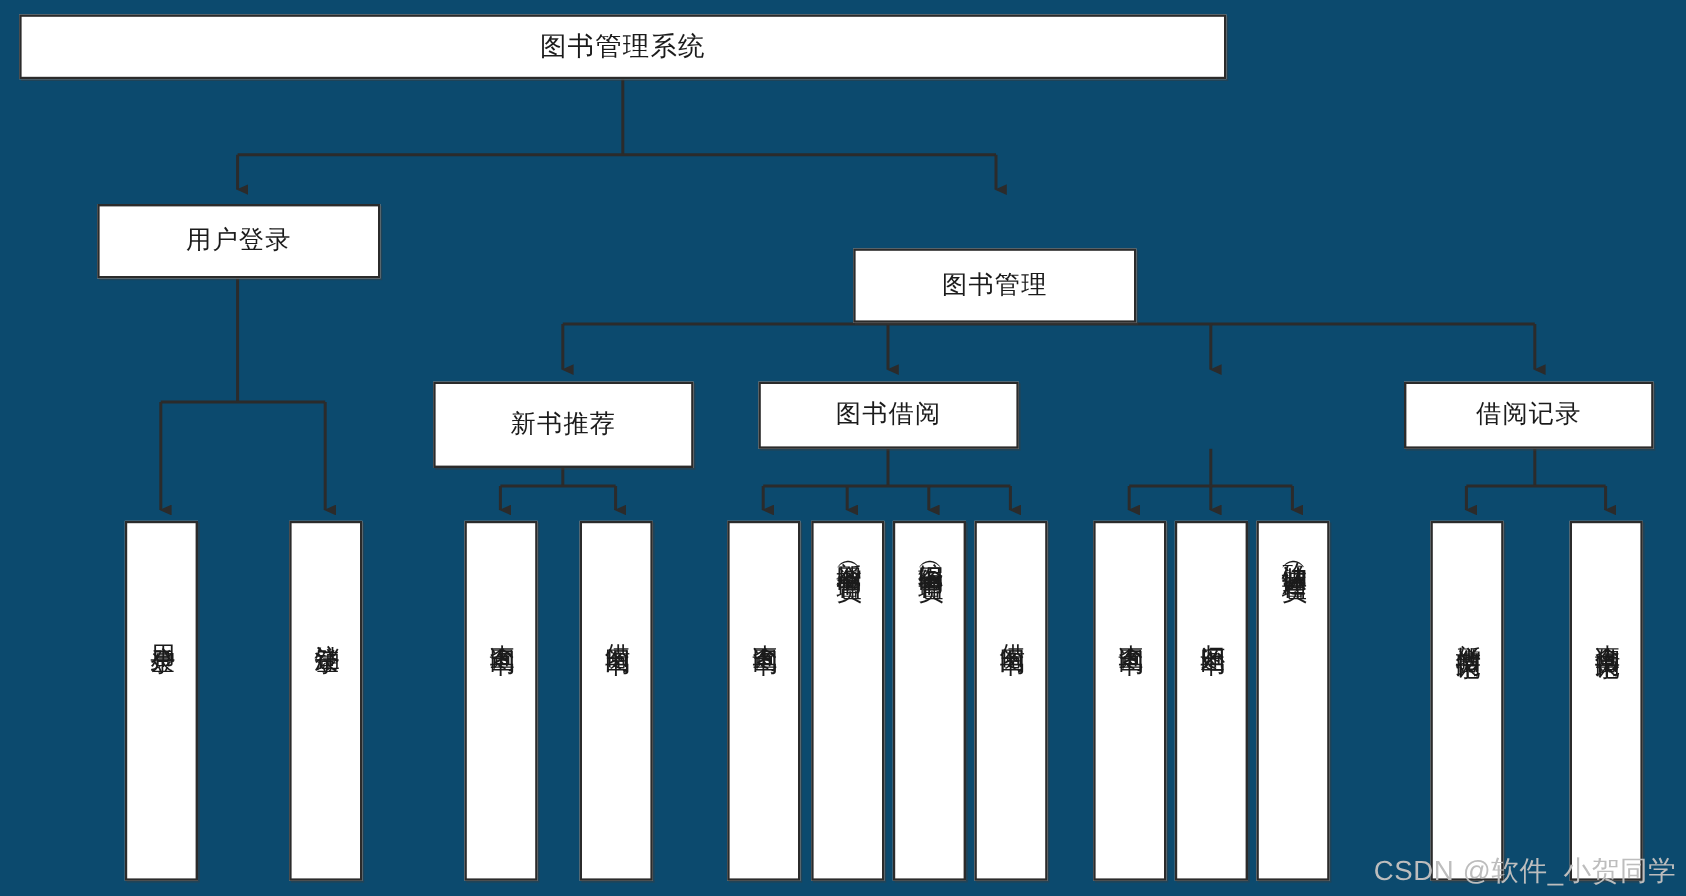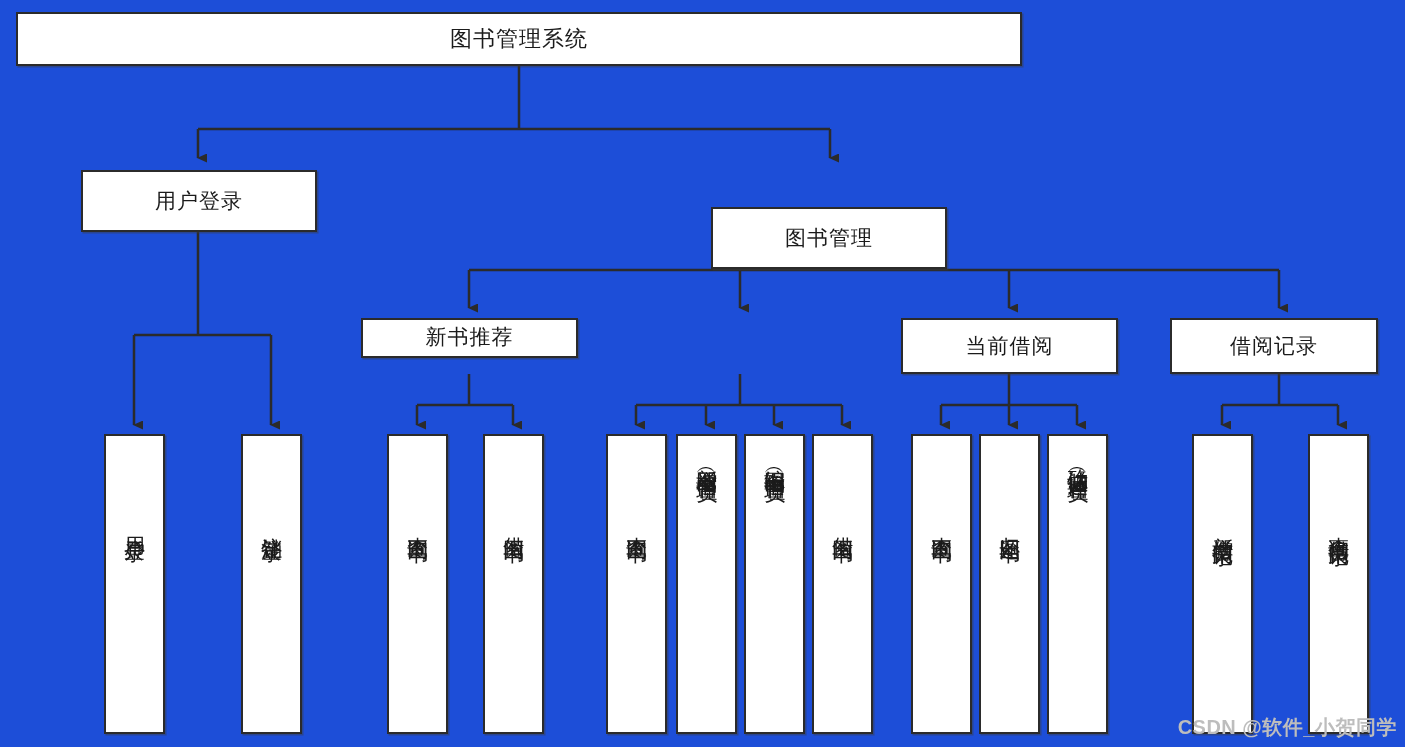--- a/index.html
+++ b/index.html
@@ -7,21 +7,21 @@
     padding: 0;
     background: #ffffff;
   }
   body {
     font-family: "Liberation Sans", "DejaVu Sans", sans-serif;
   }
   #canvas {
     position: relative;
     width: 1405px;
     height: 747px;
-    background: #1d4ed8;
+    background: #0c4a6e;
     overflow: hidden;
   }
   svg#wires {
     position: absolute;
     left: 0;
     top: 0;
     width: 1405px;
     height: 747px;
     pointer-events: none;
   }
@@ -58,25 +58,24 @@
     letter-spacing: 2px;
     white-space: nowrap;
     display: block;
   }
   .leaf-mid .vtext { margin-top: 78px; }
   .leaf-top .vtext { margin-top: 10px; }
   .watermark {
     position: absolute;
     right: 8px;
     bottom: 6px;
-    font-size: 20px;
+    font-size: 23px;
     color: #bdbdbd;
     letter-spacing: 0.5px;
     white-space: nowrap;
-    font-weight: bold;
   }
 </style>
 </head>
 <body>
 
 <div id="canvas">
 
   <svg id="wires" viewBox="0 0 1405 747">
     <defs>
       <marker id="arrow" markerWidth="9" markerHeight="10" refX="4.5" refY="9" orient="auto" markerUnits="userSpaceOnUse">
@@ -131,25 +130,25 @@
     <span>图书管理系统</span>
   </div>
 
   <div class="node horiz" style="left:81px; top:170px; width:236px; height:62px;">
     <span>用户登录</span>
   </div>
   <div class="node horiz" style="left:711px; top:170px; width:236px; height:62px;margin-top:37px;">
     <span>图书管理</span>
   </div>
 
-  <div class="node horiz" style="left:361px; top:318px; width:217px; height:40px;font-family:Liberation Serif, serif;">
+  <div class="node horiz" style="left:361px; top:318px; width:217px; height:72px;">
     <span>新书推荐</span>
   </div>
-  <div class="node horiz" style="left:901px; top:318px; width:217px; height:56px;">
-    <span>当前借阅</span>
+  <div class="node horiz" style="left:632px; top:318px; width:217px; height:56px;">
+    <span>图书借阅</span>
   </div>
   <div class="node horiz" style="left:1170px; top:318px; width:208px; height:56px;">
     <span>借阅记录</span>
   </div>
 
   <div class="node leaf leaf-mid" style="left:104px; top:434px; width:61px; height:300px;">
     <span class="vtext">用户登录</span>
   </div>
   <div class="node leaf leaf-mid" style="left:241px; top:434px; width:61px; height:300px;">
     <span class="vtext">注销登录</span>

